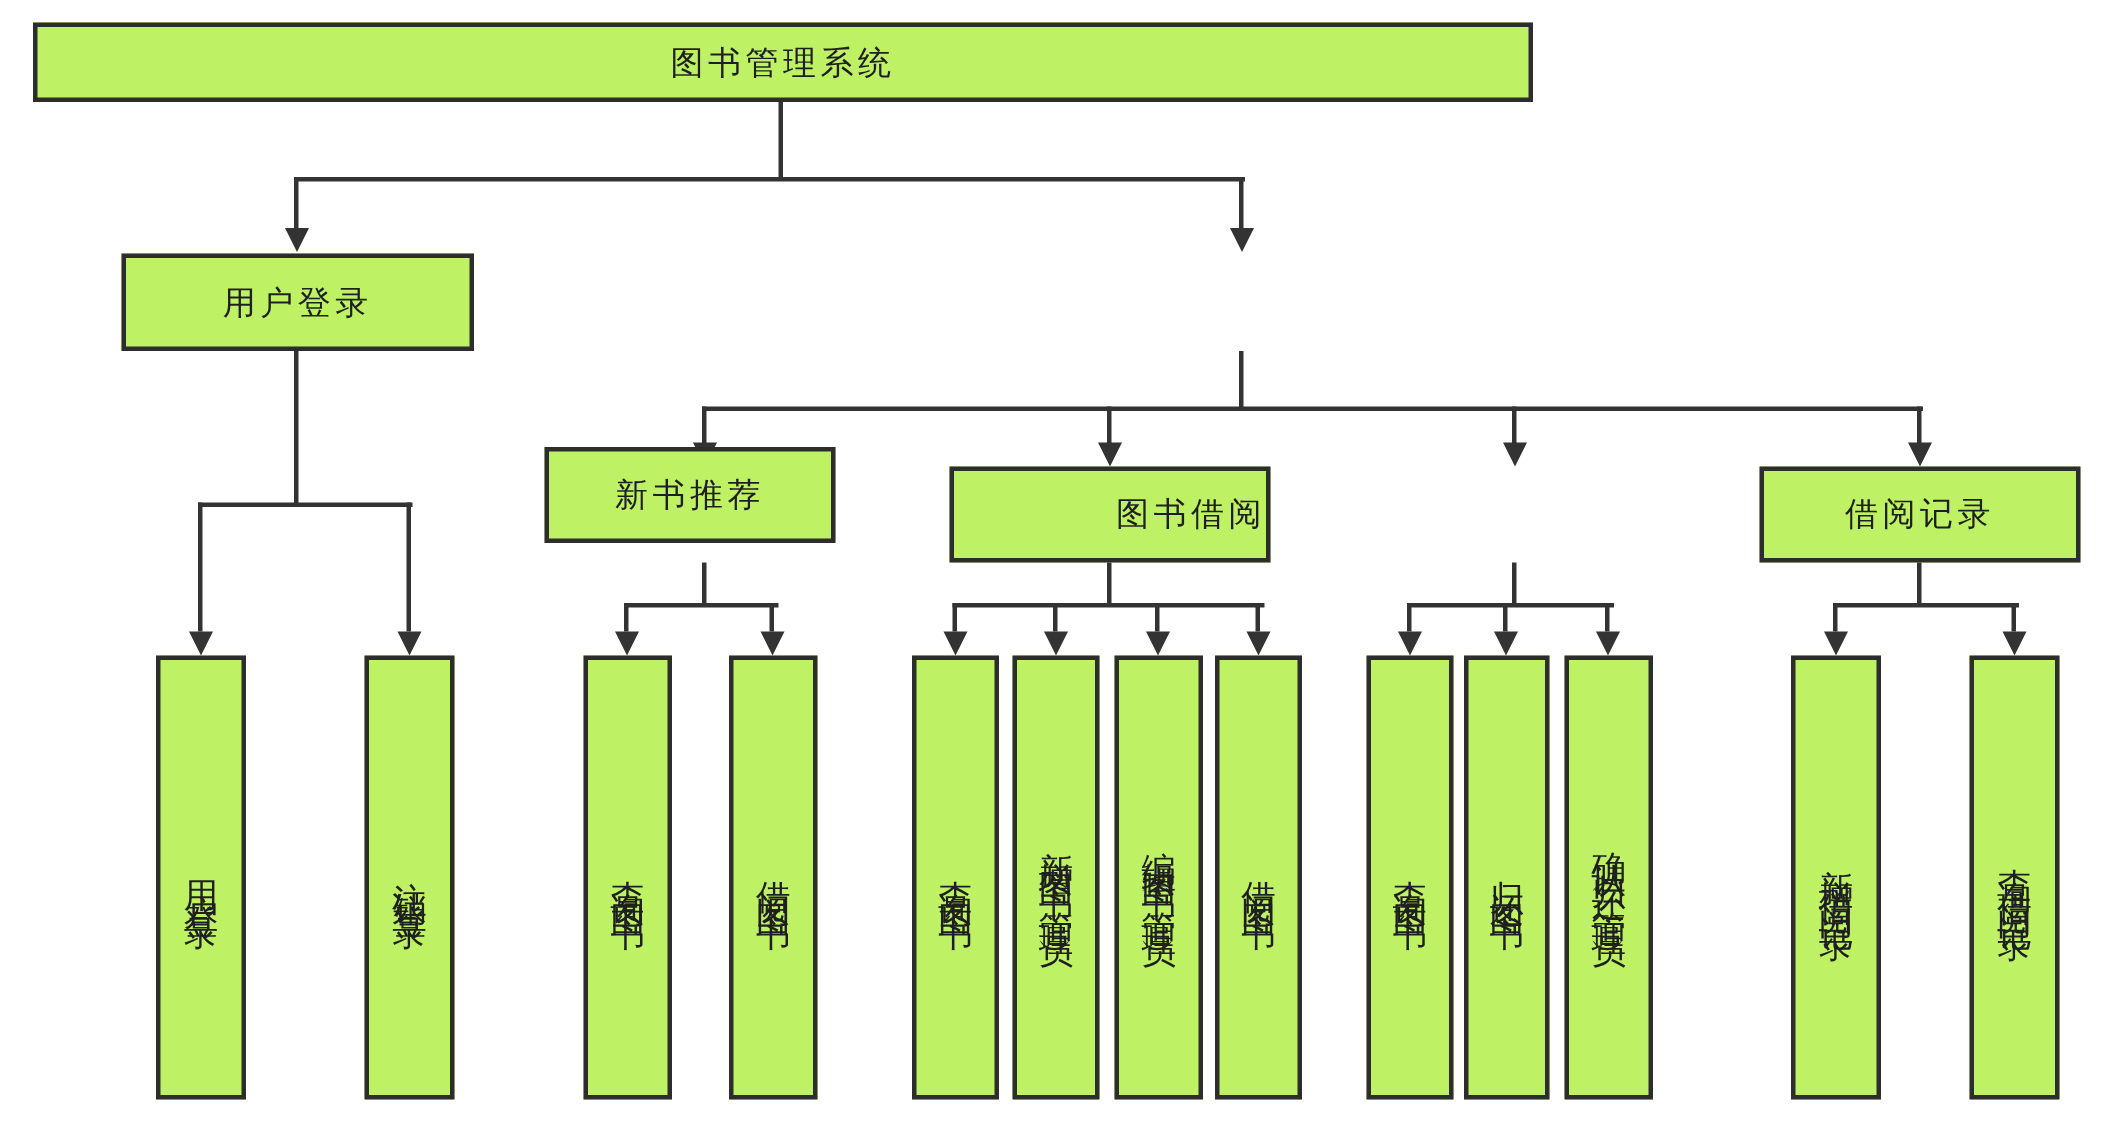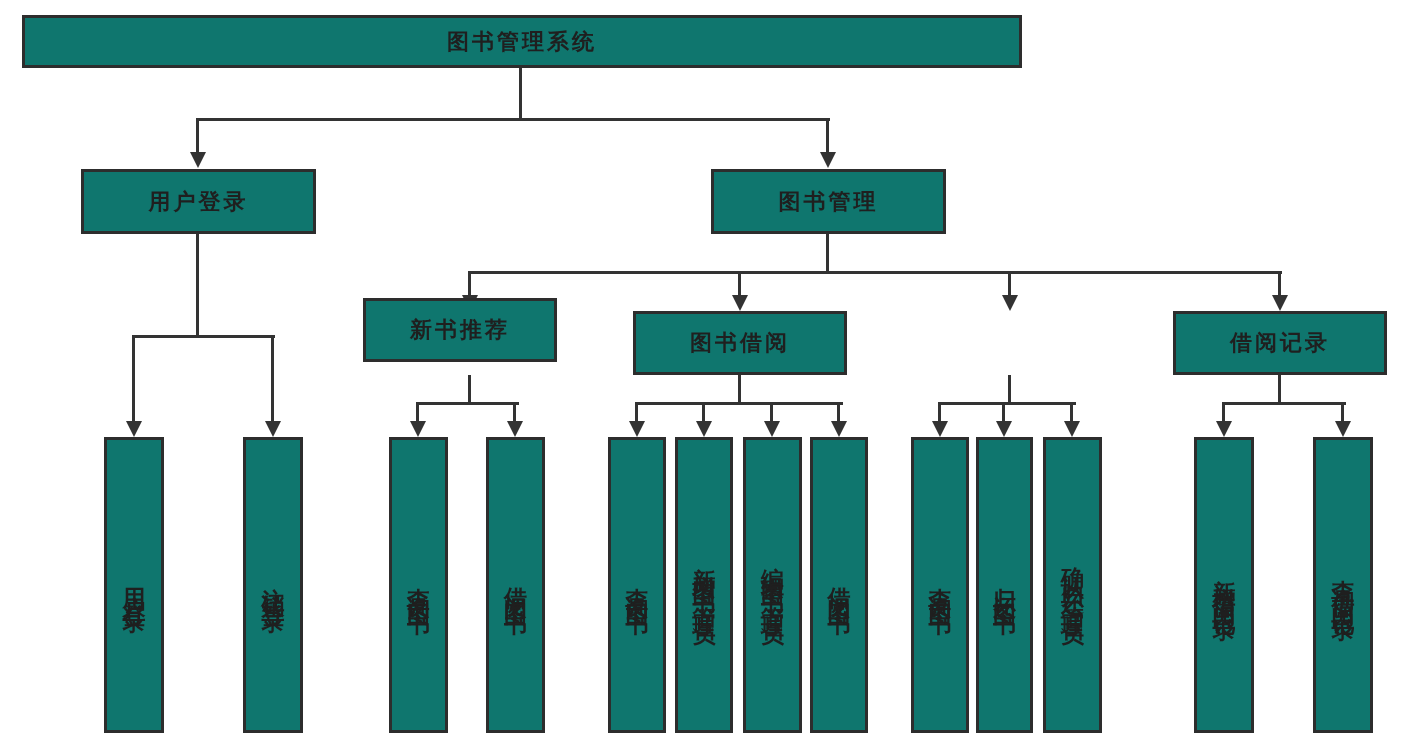--- a/index.html
+++ b/index.html
@@ -13,26 +13,25 @@
     width: 1405px;
     height: 747px;
     background: #ffffff;
     overflow: hidden;
   }
   
   .box {
     position: absolute;
     box-sizing: border-box;
     border: 3px solid #2d2d2d;
-    background: #0f766e;
+    background: #bef264;
     display: flex;
     align-items: center;
     justify-content: center;
     color: #1f1f1f;
-    font-weight: bold;
   }
   .hbox {
     font-size: 22px;
     letter-spacing: 3px;
     white-space: nowrap;
   }
   .vbox {
     writing-mode: vertical-rl;
     text-orientation: mixed;
     font-size: 23px;
@@ -78,23 +77,20 @@
   <div class="vline" style="left:519px; top:68px; height:52px;"></div>
   <div class="hline" style="left:196px; top:118px; width:634px;"></div>
   <div class="vline" style="left:196px; top:118px; height:35px;"></div>
   <div class="arrow" style="left:190px; top:152px;"></div>
   <div class="vline" style="left:826px; top:118px; height:35px;"></div>
   <div class="arrow" style="left:820px; top:152px;"></div>
 
   <div class="box hbox" style="left:81px; top:169px; width:235px; height:65px;">
     <span>用户登录</span>
   </div>
-  <div class="box hbox" style="left:711px; top:169px; width:235px; height:65px;">
-    <span>图书管理</span>
-  </div>
 
   <div class="vline" style="left:196px; top:234px; height:103px;"></div>
   <div class="hline" style="left:132px; top:335px; width:143px;"></div>
   <div class="vline" style="left:132px; top:335px; height:86px;"></div>
   <div class="arrow" style="left:126px; top:421px;"></div>
   <div class="vline" style="left:271px; top:335px; height:86px;"></div>
   <div class="arrow" style="left:265px; top:421px;"></div>
 
   <div class="vline" style="left:826px; top:234px; height:39px;"></div>
   <div class="hline" style="left:468px; top:271px; width:814px;"></div>
@@ -103,21 +99,21 @@
   <div class="vline" style="left:738px; top:271px; height:26px;"></div>
   <div class="arrow" style="left:732px; top:295px;"></div>
   <div class="vline" style="left:1008px; top:271px; height:26px;"></div>
   <div class="arrow" style="left:1002px; top:295px;"></div>
   <div class="vline" style="left:1278px; top:271px; height:26px;"></div>
   <div class="arrow" style="left:1272px; top:295px;"></div>
 
   <div class="box hbox" style="left:363px; top:298px; width:194px; height:64px;">
     <span>新书推荐</span>
   </div>
-  <div class="box hbox" style="left:633px; top:311px; width:214px; height:64px;">
+  <div class="box hbox" style="left:633px; top:311px; width:214px; height:64px;justify-content:flex-end;">
     <span>图书借阅</span>
   </div>
   <div class="box hbox" style="left:1173px; top:311px; width:214px; height:64px;">
     <span>借阅记录</span>
   </div>
 
   <div class="vline" style="left:468px; top:375px; height:29px;"></div>
   <div class="hline" style="left:416px; top:402px; width:103px;"></div>
   <div class="vline" style="left:416px; top:402px; height:19px;"></div>
   <div class="arrow" style="left:410px; top:421px;"></div>

